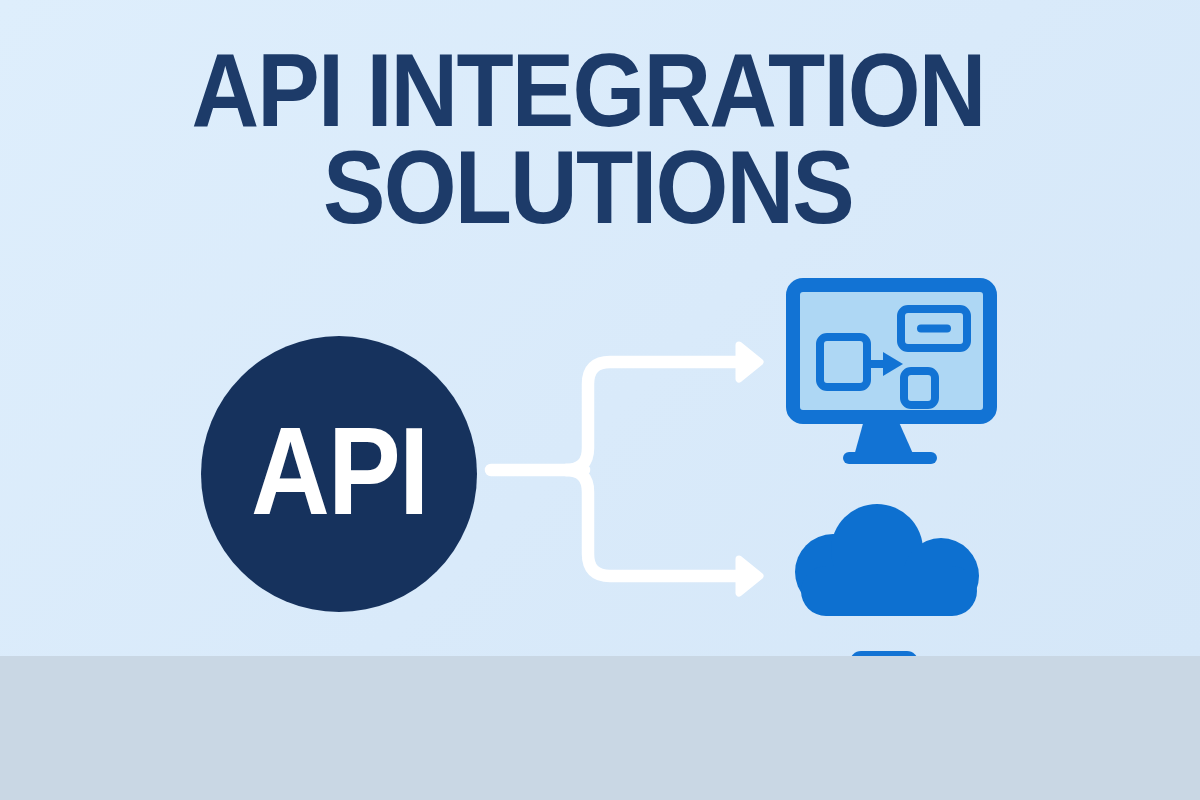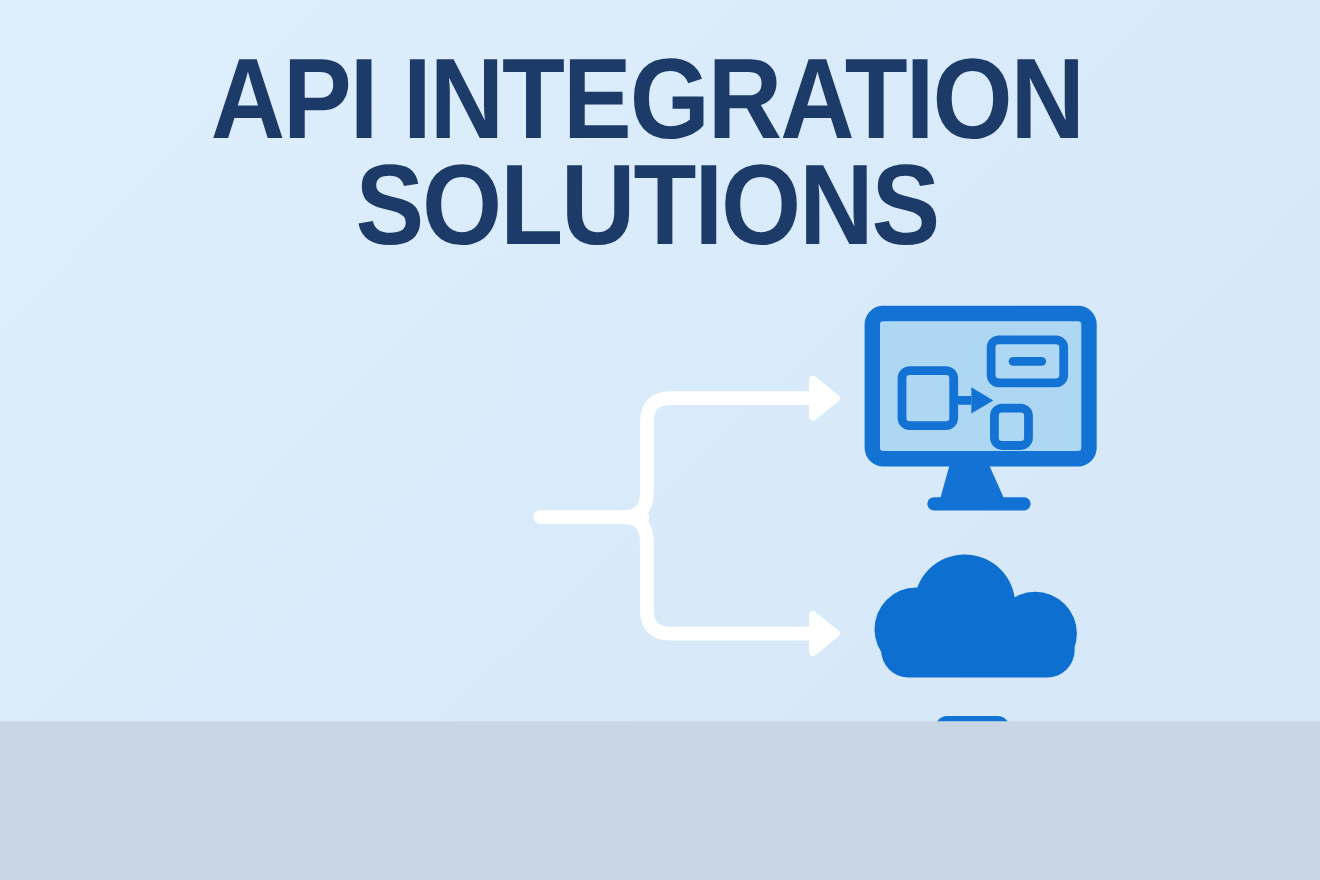--- a/index.html
+++ b/index.html
@@ -101,20 +101,23 @@
   </h1>
 
   <svg class="connector" viewBox="0 0 1200 800" xmlns="http://www.w3.org/2000/svg" aria-hidden="true">
     <path class="stroke" d="M491 470 H584"></path>
     <path class="stroke" d="M566 470 Q588 470 588 448 V384 Q588 362 610 362 H738"></path>
     <path class="stroke" d="M566 470 Q588 470 588 492 V554 Q588 576 610 576 H738"></path>
     <path class="head" d="M739 345 L760 362 L739 379 Z"></path>
     <path class="head" d="M739 559 L760 576 L739 593 Z"></path>
   </svg>
 
+  <div class="api-circle">
+    <span class="api-label">API</span>
+  </div>
 
   <svg class="icon monitor-svg" width="220" height="194" viewBox="0 0 220 194" xmlns="http://www.w3.org/2000/svg" aria-hidden="true">
 
     <polygon class="fill-blue" points="84,148 118,148 134,184 74,184"></polygon>
     <rect class="fill-blue" x="63" y="180" width="94" height="12" rx="6"></rect>
 
     <rect class="stroke-blue" x="13" y="13" width="197" height="132" rx="10" stroke-width="14"></rect>
 
     <rect class="stroke-blue" x="40" y="65" width="47" height="50" rx="7" stroke-width="8"></rect>
 

